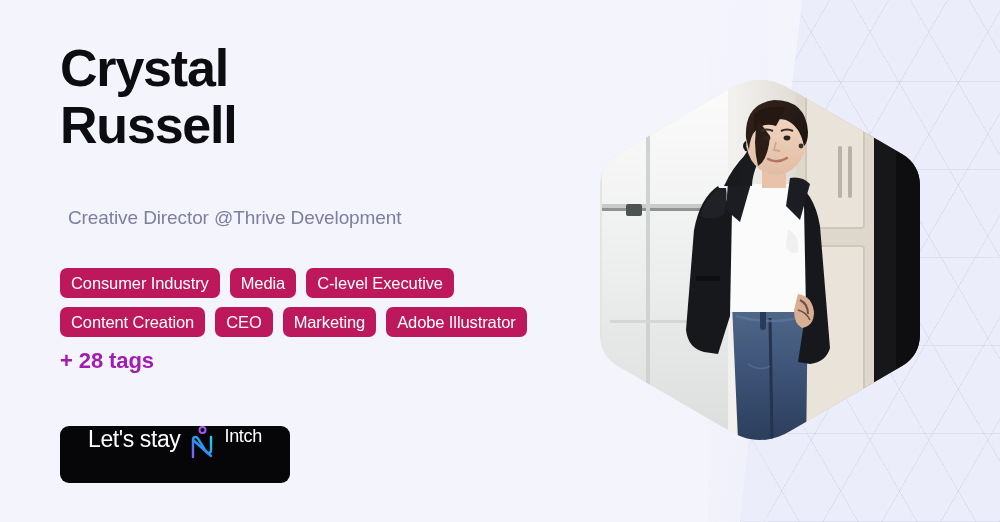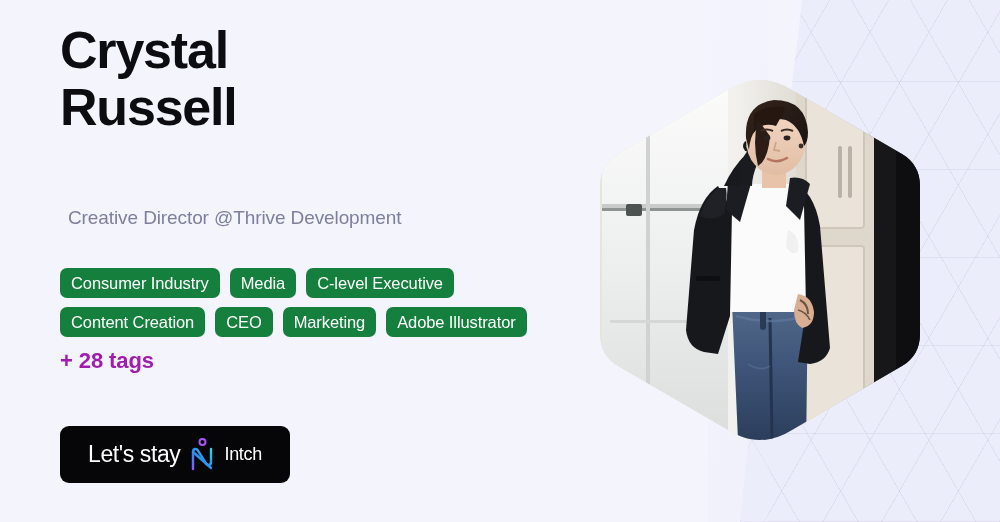--- a/index.html
+++ b/index.html
@@ -61,21 +61,21 @@
   #content {
     position: absolute;
     left: 60px;
     top: 0;
     width: 520px;
     height: 522px;
   }
 
   #person-name {
     position: absolute;
-    top: 22px;
+    top: 40px;
     left: 0;
     margin: 0;
     font-size: 52px;
     line-height: 57px;
     font-weight: 700;
     letter-spacing: -1.2px;
     color: #0d0d11;
     white-space: pre-line;
   }
 
@@ -100,21 +100,21 @@
     flex-wrap: wrap;
     align-items: center;
     gap: 9px 10px;
   }
   .tag {
     display: inline-flex;
     align-items: center;
     height: 30px;
     padding: 0 11px;
     border-radius: 7px;
-    background: #15803d;
+    background: #be185d;
     color: #ffffff;
     font-size: 16.5px;
     line-height: 30px;
     font-weight: 400;
     letter-spacing: -0.1px;
     white-space: nowrap;
     box-sizing: border-box;
   }
   #tags-more {
     display: inline-flex;
@@ -128,21 +128,21 @@
   }
 
   
   #cta-button {
     position: absolute;
     top: 426px;
     left: 0;
     height: 57px;
     padding: 0 28px;
     display: inline-flex;
-    align-items: center;
+    align-items: flex-start;
     gap: 9px;
     background: #060608;
     border: none;
     border-radius: 9px;
     cursor: pointer;
     font-family: inherit;
   }
   #cta-label {
     color: #ffffff;
     font-size: 23px;

